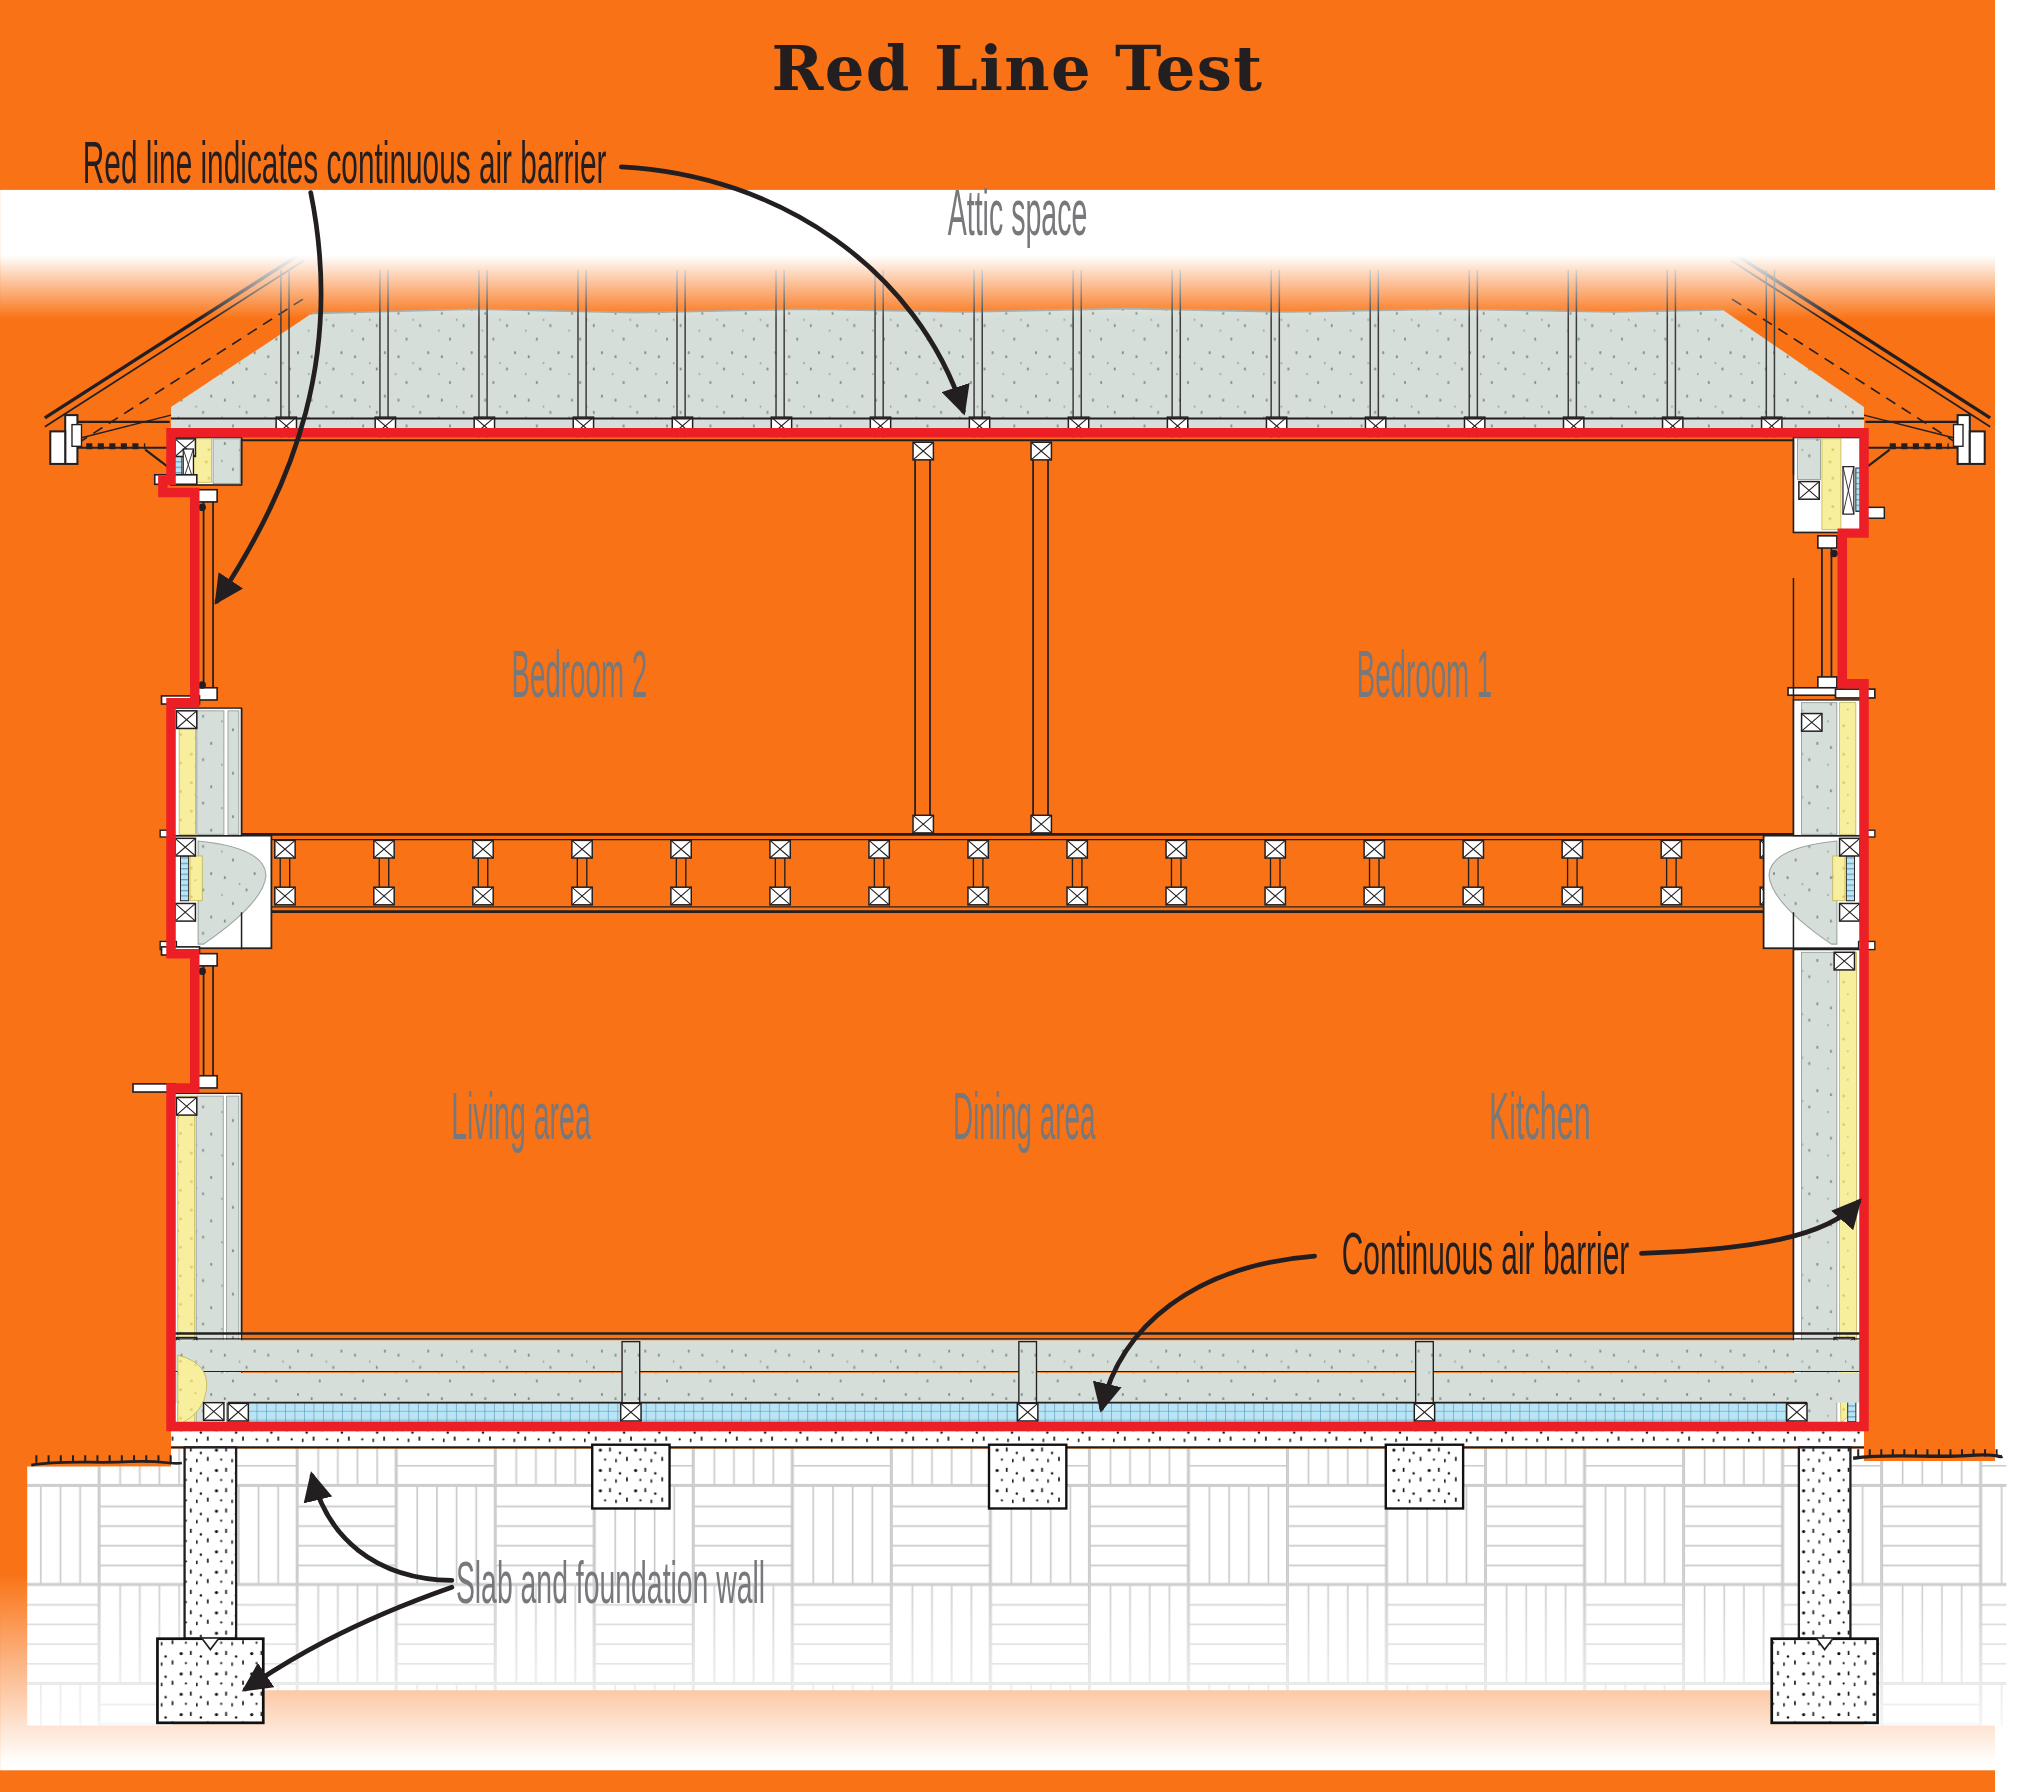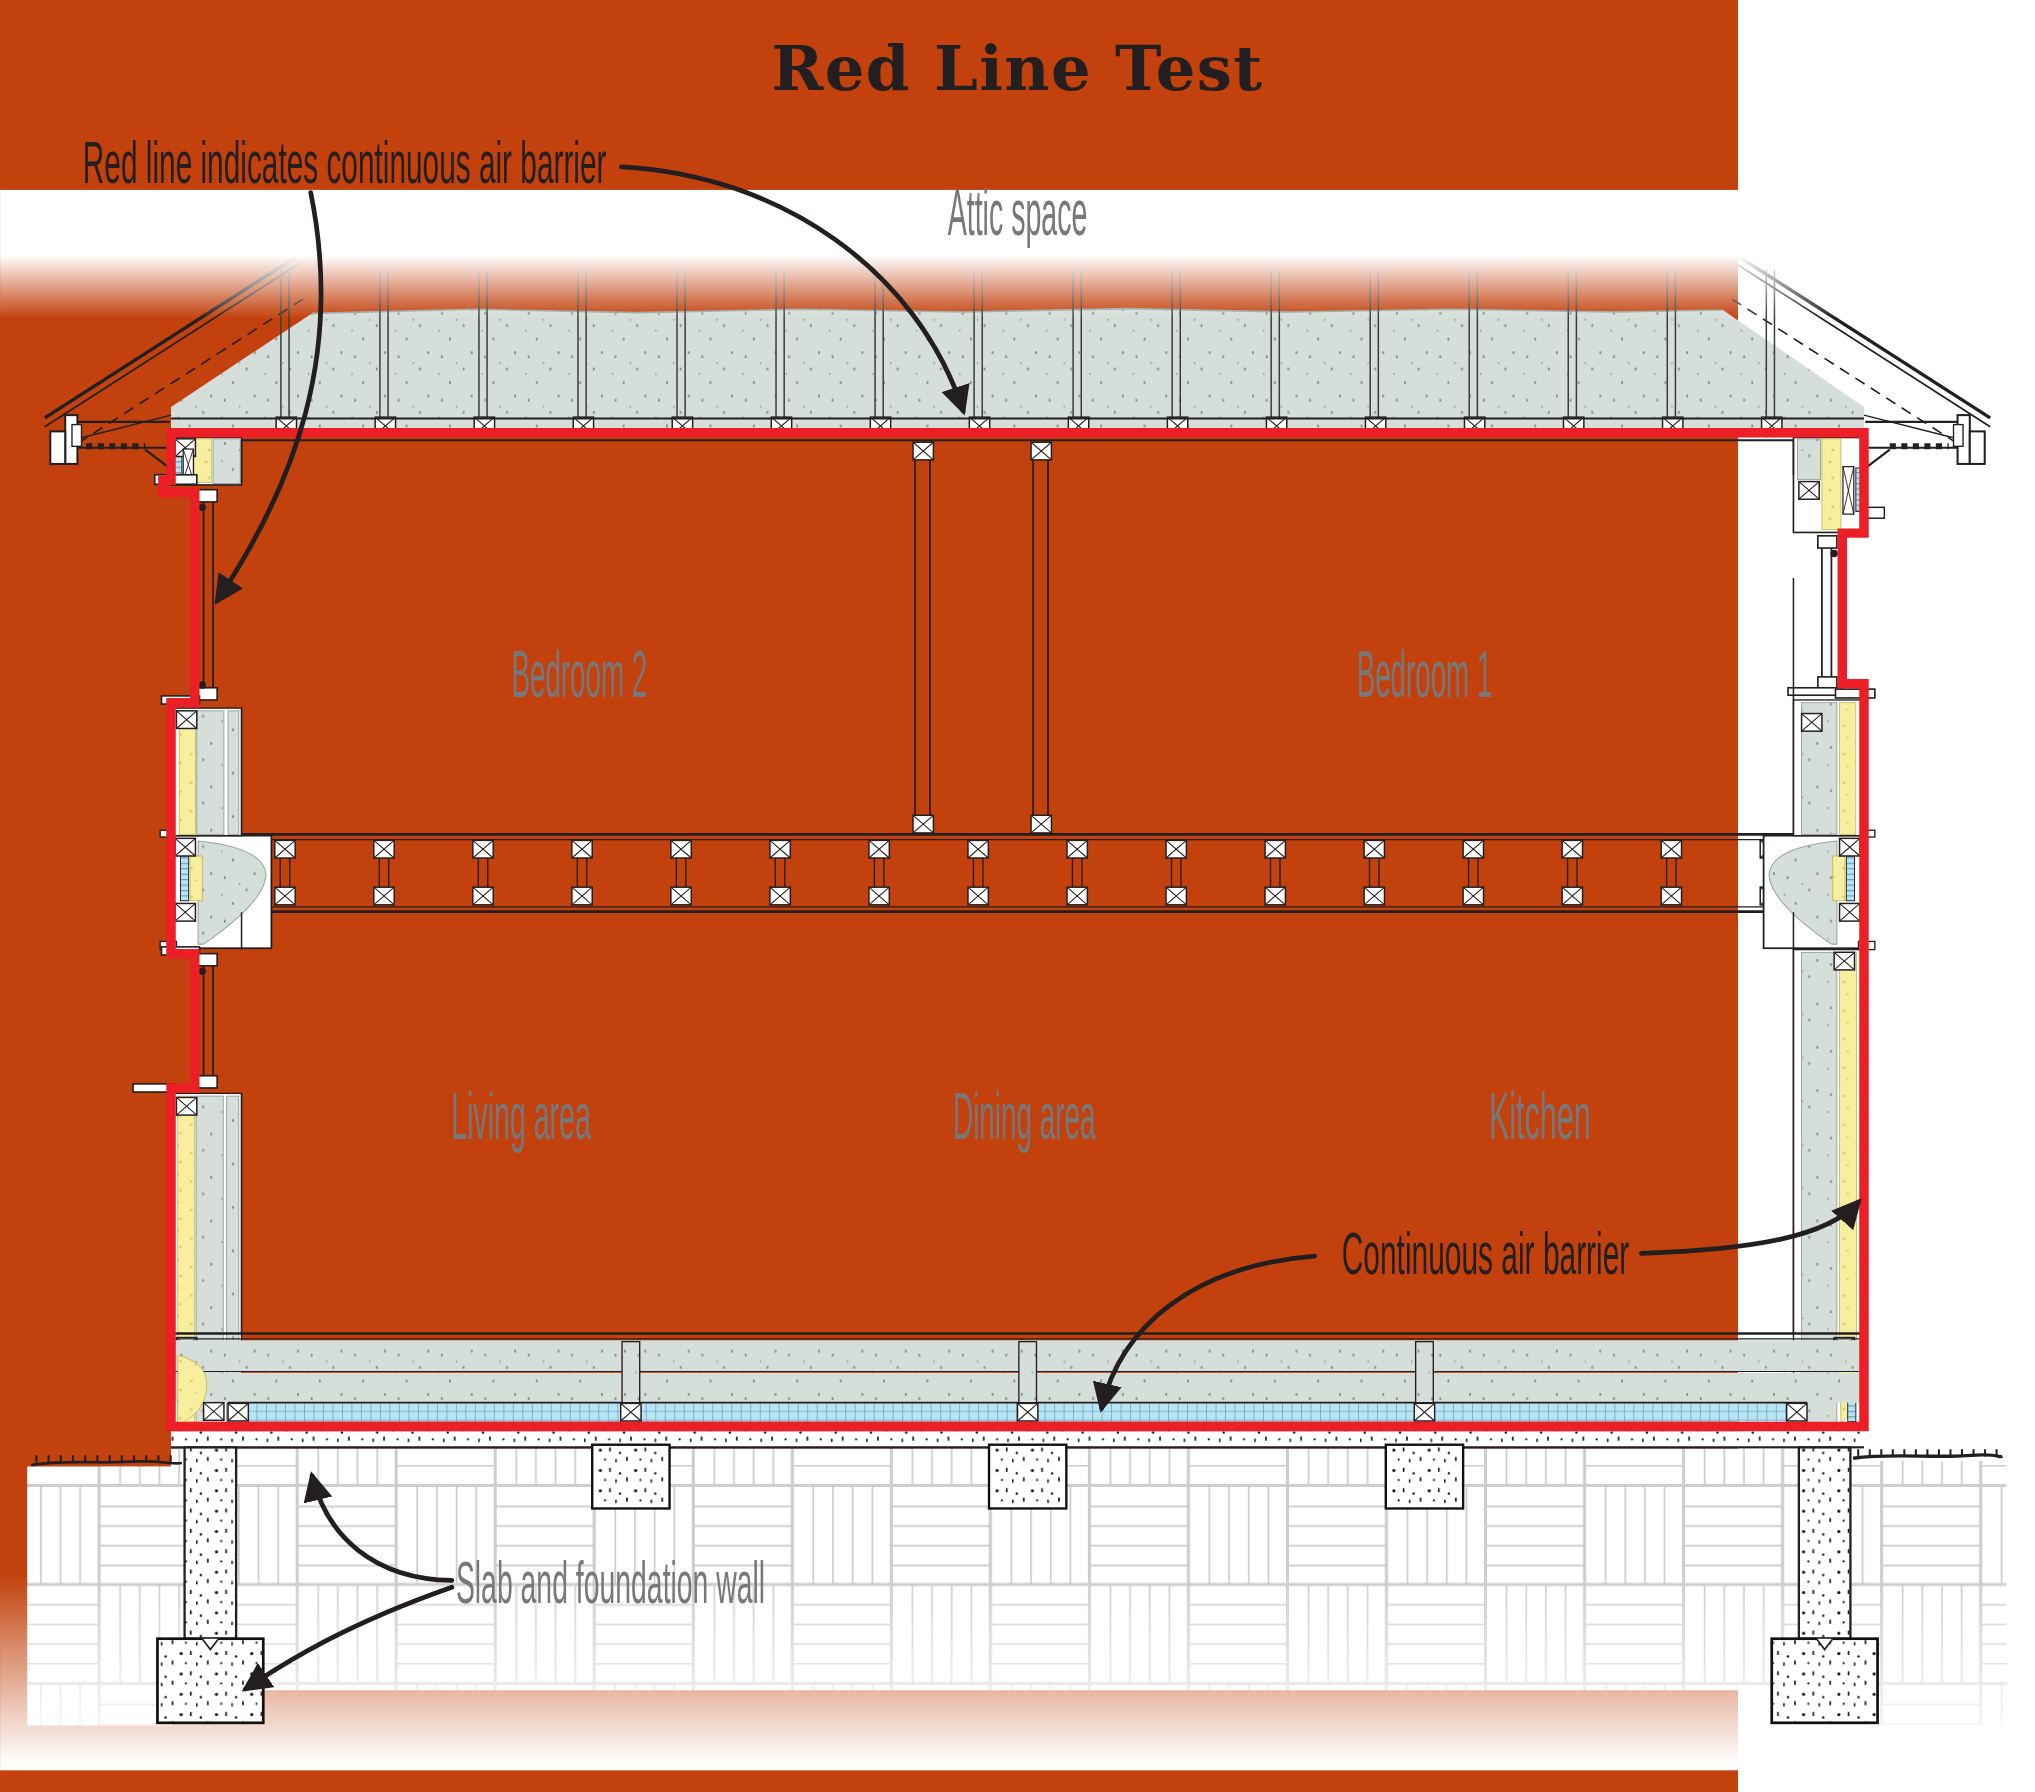--- a/index.html
+++ b/index.html
@@ -1,16 +1,16 @@
 <!DOCTYPE html>
 <html style="font-size:11px"><head>
 <meta charset="utf-8">
 <style>
   html,body{margin:0;padding:0;background:#ffffff;}
-  .stage{width:1738px;height:1792px;position:relative;background:#c2410c;}
+  .stage{width:1995px;height:1792px;position:relative;background:#f97316;}
   svg{display:block;}
   .ln{stroke:#231f20;fill:none;}
   .lab{font-family:"Liberation Sans",sans-serif;fill:#77787b;}
   .lab-dark{font-family:"Liberation Sans",sans-serif;fill:#231f20;}
   .ttl{font-family:"DejaVu Serif","Liberation Serif",serif;font-weight:bold;fill:#231f20;letter-spacing:2px;}
   text{user-select:none;}
 </style>
 </head>
 <body>
 

